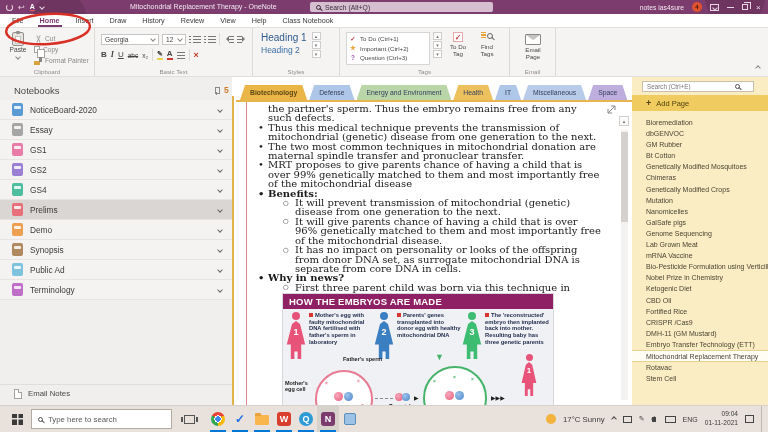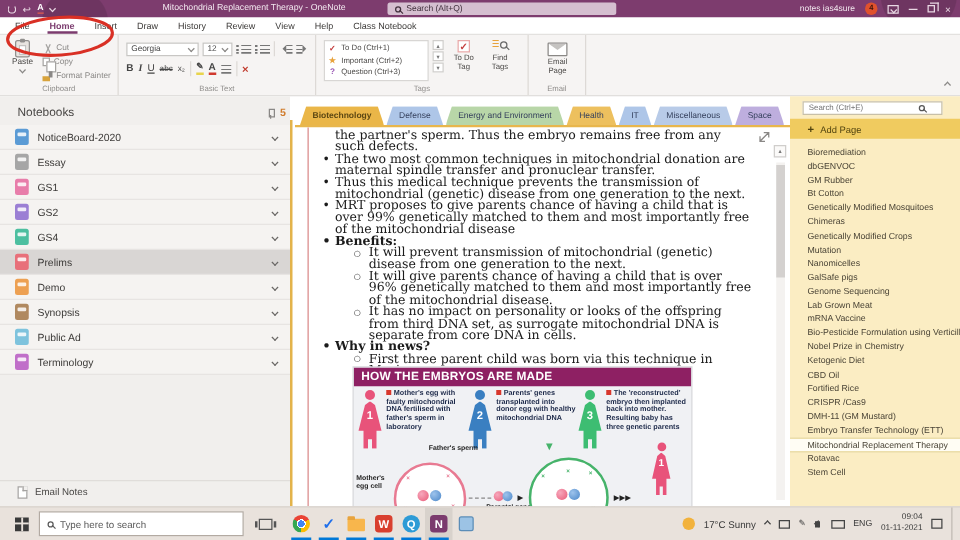--- a/index.html
+++ b/index.html
@@ -149,21 +149,21 @@
   .pg-search .mag{color:#555;margin-left:2px}
   .addpage{position:absolute;left:0;top:18px;width:136px;height:16px;background:#f0cb5f;display:flex;align-items:center;gap:5px;padding-left:14px;font-size:7.5px;color:#51430f}
   .addpage .plus{font-size:9px;font-weight:bold}
   .pg-list{position:absolute;left:0;top:40px;width:136px}
   .pg-item{height:11.1px;line-height:11.1px;padding-left:14px;font-size:7px;color:#4a4436;white-space:nowrap;overflow:hidden}
   .pg-item.selected{background:#fffdf4;border-top:1px solid #e6d391;border-bottom:1px solid #e6d391;height:12px;line-height:11px}
 
   
   .taskbar{position:absolute;left:0;top:405px;width:768px;height:27px;background:#e9e2dc;border-top:1px solid #d8d1cb;display:flex;align-items:center;z-index:40}
   .winlogo{width:11px;height:11px;margin:0 8px 0 12px;background:linear-gradient(#e9e2dc,#e9e2dc) 50% 0/1.5px 100% no-repeat,linear-gradient(#e9e2dc,#e9e2dc) 0 50%/100% 1.5px no-repeat,#3a3a3a}
-  .tb-searchbox{width:164px;height:20px;background:#fff;border:1px solid #b3aaa2;display:flex;align-items:center;gap:5px;padding-left:6px;color:#5a5a5a;font-size:7.8px}
+  .tb-searchbox{width:141px;height:20px;background:#fff;border:1px solid #b3aaa2;display:flex;align-items:center;gap:5px;padding-left:6px;color:#5a5a5a;font-size:7.8px}
   .ic-tv{width:11px;height:9px;border:1px solid #555;position:relative;margin:0 12px}
   .ic-tv::before{content:"";position:absolute;left:-4px;top:1px;width:2px;height:5px;background:#555}
   .ic-tv::after{content:"";position:absolute;right:-4px;top:1px;width:2px;height:5px;background:#555}
   .app{width:22px;height:26px;display:flex;align-items:center;justify-content:center;position:relative}
   .app.u::after{content:"";position:absolute;left:3px;right:3px;bottom:0;height:2px;background:#0078d7}
   .app.active{background:#d8d2cc}
   .ic-chrome{width:14px;height:14px;border-radius:50%;background:radial-gradient(circle,#4285f4 0 27%,#fff 27% 36%,rgba(0,0,0,0) 36%),conic-gradient(from -60deg,#ea4335 0 33.3%,#fbbc05 0 66.6%,#34a853 0 100%)}
   .ic-check{color:#1f6feb;font-size:12px;font-weight:bold}
   .ic-folder{width:14px;height:10px;background:#f8b64c;border-radius:1px;position:relative;margin-top:2px}
   .ic-folder::before{content:"";position:absolute;left:0;top:-2px;width:6px;height:3px;background:#e8a33c;border-radius:1px 1px 0 0}
@@ -276,20 +276,35 @@
       <span class="sep-v"></span>
       <span class="Abtn Ahl" style="font-size:7px">✎</span>
       <span class="Abtn Afc">A</span>
       <span class="lines"></span>
       <span class="sep-v"></span>
       <span class="redx">×</span>
     </div>
     <div class="rlabel">Basic Text</div>
   </div>
 
+  <div class="rgroup" style="width:87px">
+    <div style="position:absolute;left:8px;top:4px;display:flex;gap:5px">
+      <div class="styles-list">
+
+      <div class="s-item h1">Heading 1</div>
+          <div class="s-item h2">Heading 2</div>
+        </div>
+      <div class="spin">
+        <span>▴</span>
+        <span>▾</span>
+        <span>▾</span>
+      </div>
+    </div>
+    <div class="rlabel">Styles</div>
+  </div>
 
   <div class="rgroup" style="width:170px">
     <div style="position:absolute;left:6px;top:4px;display:flex;gap:3px">
       <div class="tag-list">
 
           <div class="tag-row todo">
             <span class="tag-g" style="color: rgb(196, 62, 62);">✓</span>
             <span>To Do (Ctrl+1)</span>
           </div>
 
@@ -425,27 +440,27 @@
       <div class="stab" style="--c: #beaede;">Space</div>
     </div>
 
   <div class="gold-line"></div>
 
   <div class="pagearea">
     <div class="red-rule"></div>
     <div class="note-text">
 
     <p class="cont">the partner's sperm. Thus the embryo remains free from any such defects.</p>
+        <p class="l1">Thus this medical technique prevents the transmission of mitochondrial (genetic) disease from one generation to the next.</p>
         <p class="l1">The two most common techniques in mitochondrial donation are maternal spindle transfer and pronuclear transfer.</p>
-        <p class="l1">Thus this medical technique prevents the transmission of mitochondrial (genetic) disease from one generation to the next.</p>
         <p class="l1">MRT proposes to give parents chance of having a child that is over 99% genetically matched to them and most importantly free of the mitochondrial disease</p>
         <p class="l1 bold">Benefits:</p>
         <p class="l2">It will prevent transmission of mitochondrial (genetic) disease from one generation to the next.</p>
         <p class="l2">It will give parents chance of having a child that is over 96% genetically matched to them and most importantly free of the mitochondrial disease.</p>
-        <p class="l2">It has no impact on personality or looks of the offspring from third DNA set, as surrogate mitochondrial DNA is separate from core DNA in cells.</p>
+        <p class="l2">It has no impact on personality or looks of the offspring from donor DNA set, as surrogate mitochondrial DNA is separate from core DNA in cells.</p>
         <p class="l1 bold">Why in news?</p>
         <p class="l2">First three parent child was born via this technique in Mexico</p>
         <p class="l2">UK became first country in world to legalise MGT</p>
       </div>
 
     <svg class="pg-expand" width="9" height="9" viewBox="0 0 9 9">
       <path d="M1 8 L8 1 M1 4 L1 8 L5 8 M8 5 L8 1 L4 1" fill="none" stroke="#8a8886" stroke-width="1"></path>
     </svg>
     <div class="pg-scrollup">▴</div>
     <div class="pg-track"></div>

